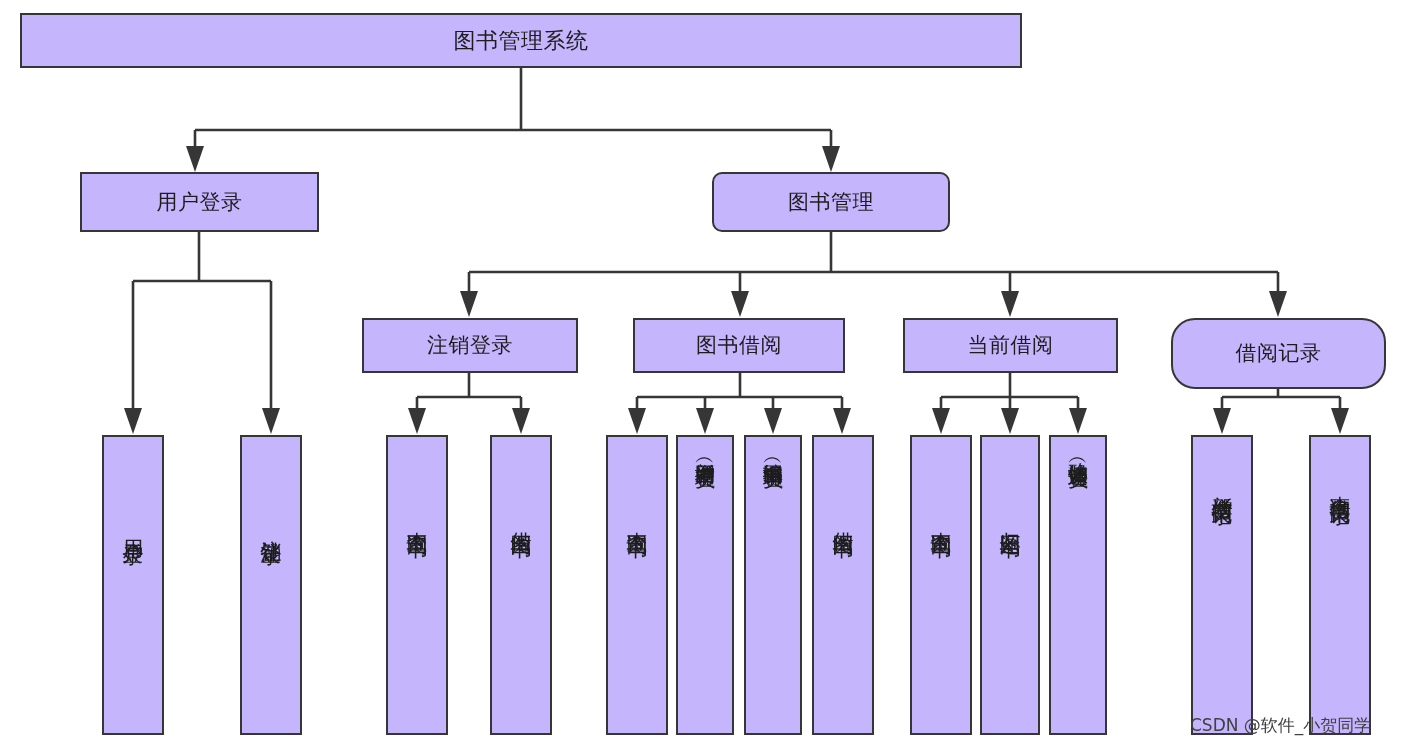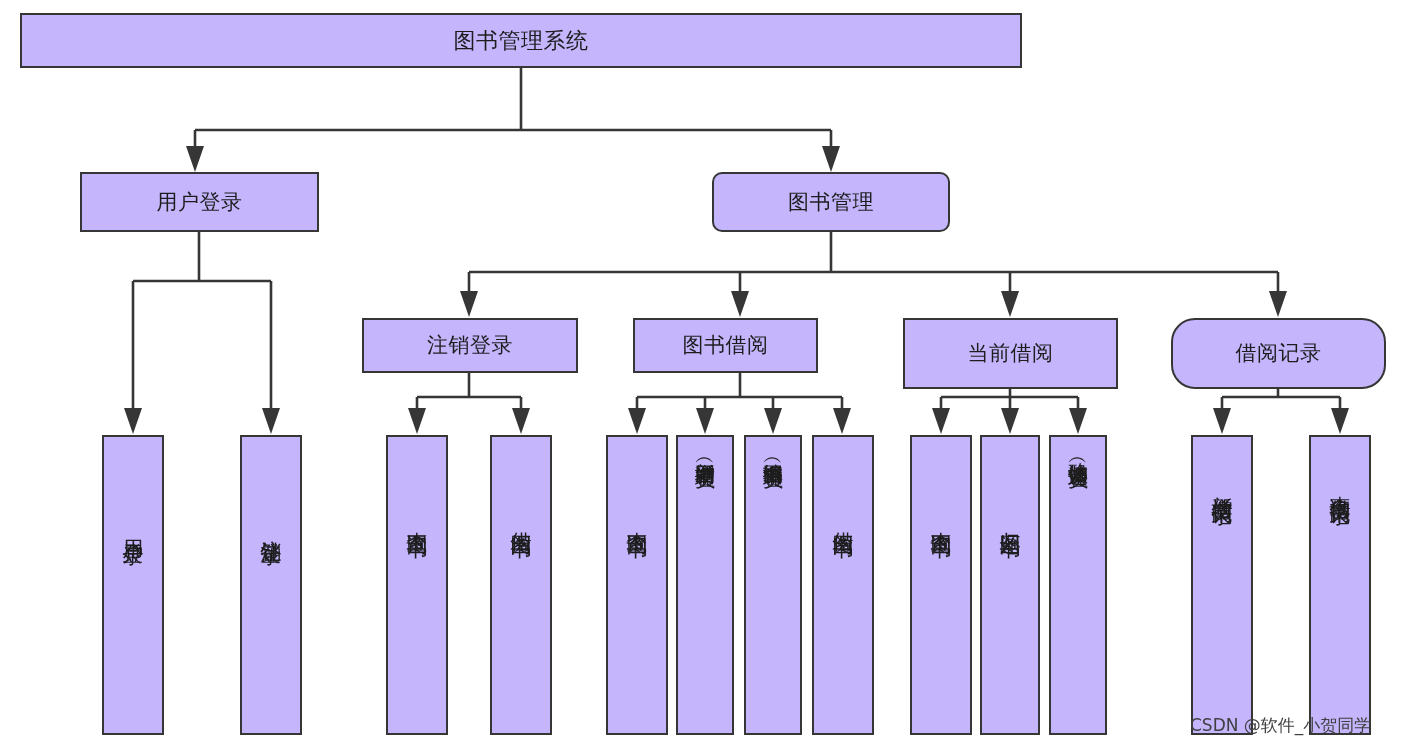--- a/index.html
+++ b/index.html
@@ -172,24 +172,24 @@
   <div class="node horiz" style="left:80px; top:172px; width:239px; height:60px;">
     <span class="label">用户登录</span>
   </div>
   <div class="node horiz" style="left:712px; top:172px; width:238px; height:60px;border-radius:10px;">
     <span class="label">图书管理</span>
   </div>
 
   <div class="node horiz" style="left:362px; top:318px; width:216px; height:55px;">
     <span class="label">注销登录</span>
   </div>
-  <div class="node horiz" style="left:633px; top:318px; width:185px; height:55px;">
+  <div class="node horiz" style="left:633px; top:318px; width:212px; height:55px;">
     <span class="label">图书借阅</span>
   </div>
-  <div class="node horiz" style="left:903px; top:318px; width:215px; height:71px;">
+  <div class="node horiz" style="left:903px; top:318px; width:215px; height:55px;">
     <span class="label">当前借阅</span>
   </div>
   <div class="node horiz" style="left:1171px; top:318px; width:215px; height:71px;border-radius:24px;">
     <span class="label">借阅记录</span>
   </div>
 
   <div class="node vert" style="left:102px; top:435px; width:62px; height:300px; padding-top:86px;">
     <span class="label">用户登录</span>
   </div>
   <div class="node vert" style="left:240px; top:435px; width:62px; height:300px; padding-top:86px;">

